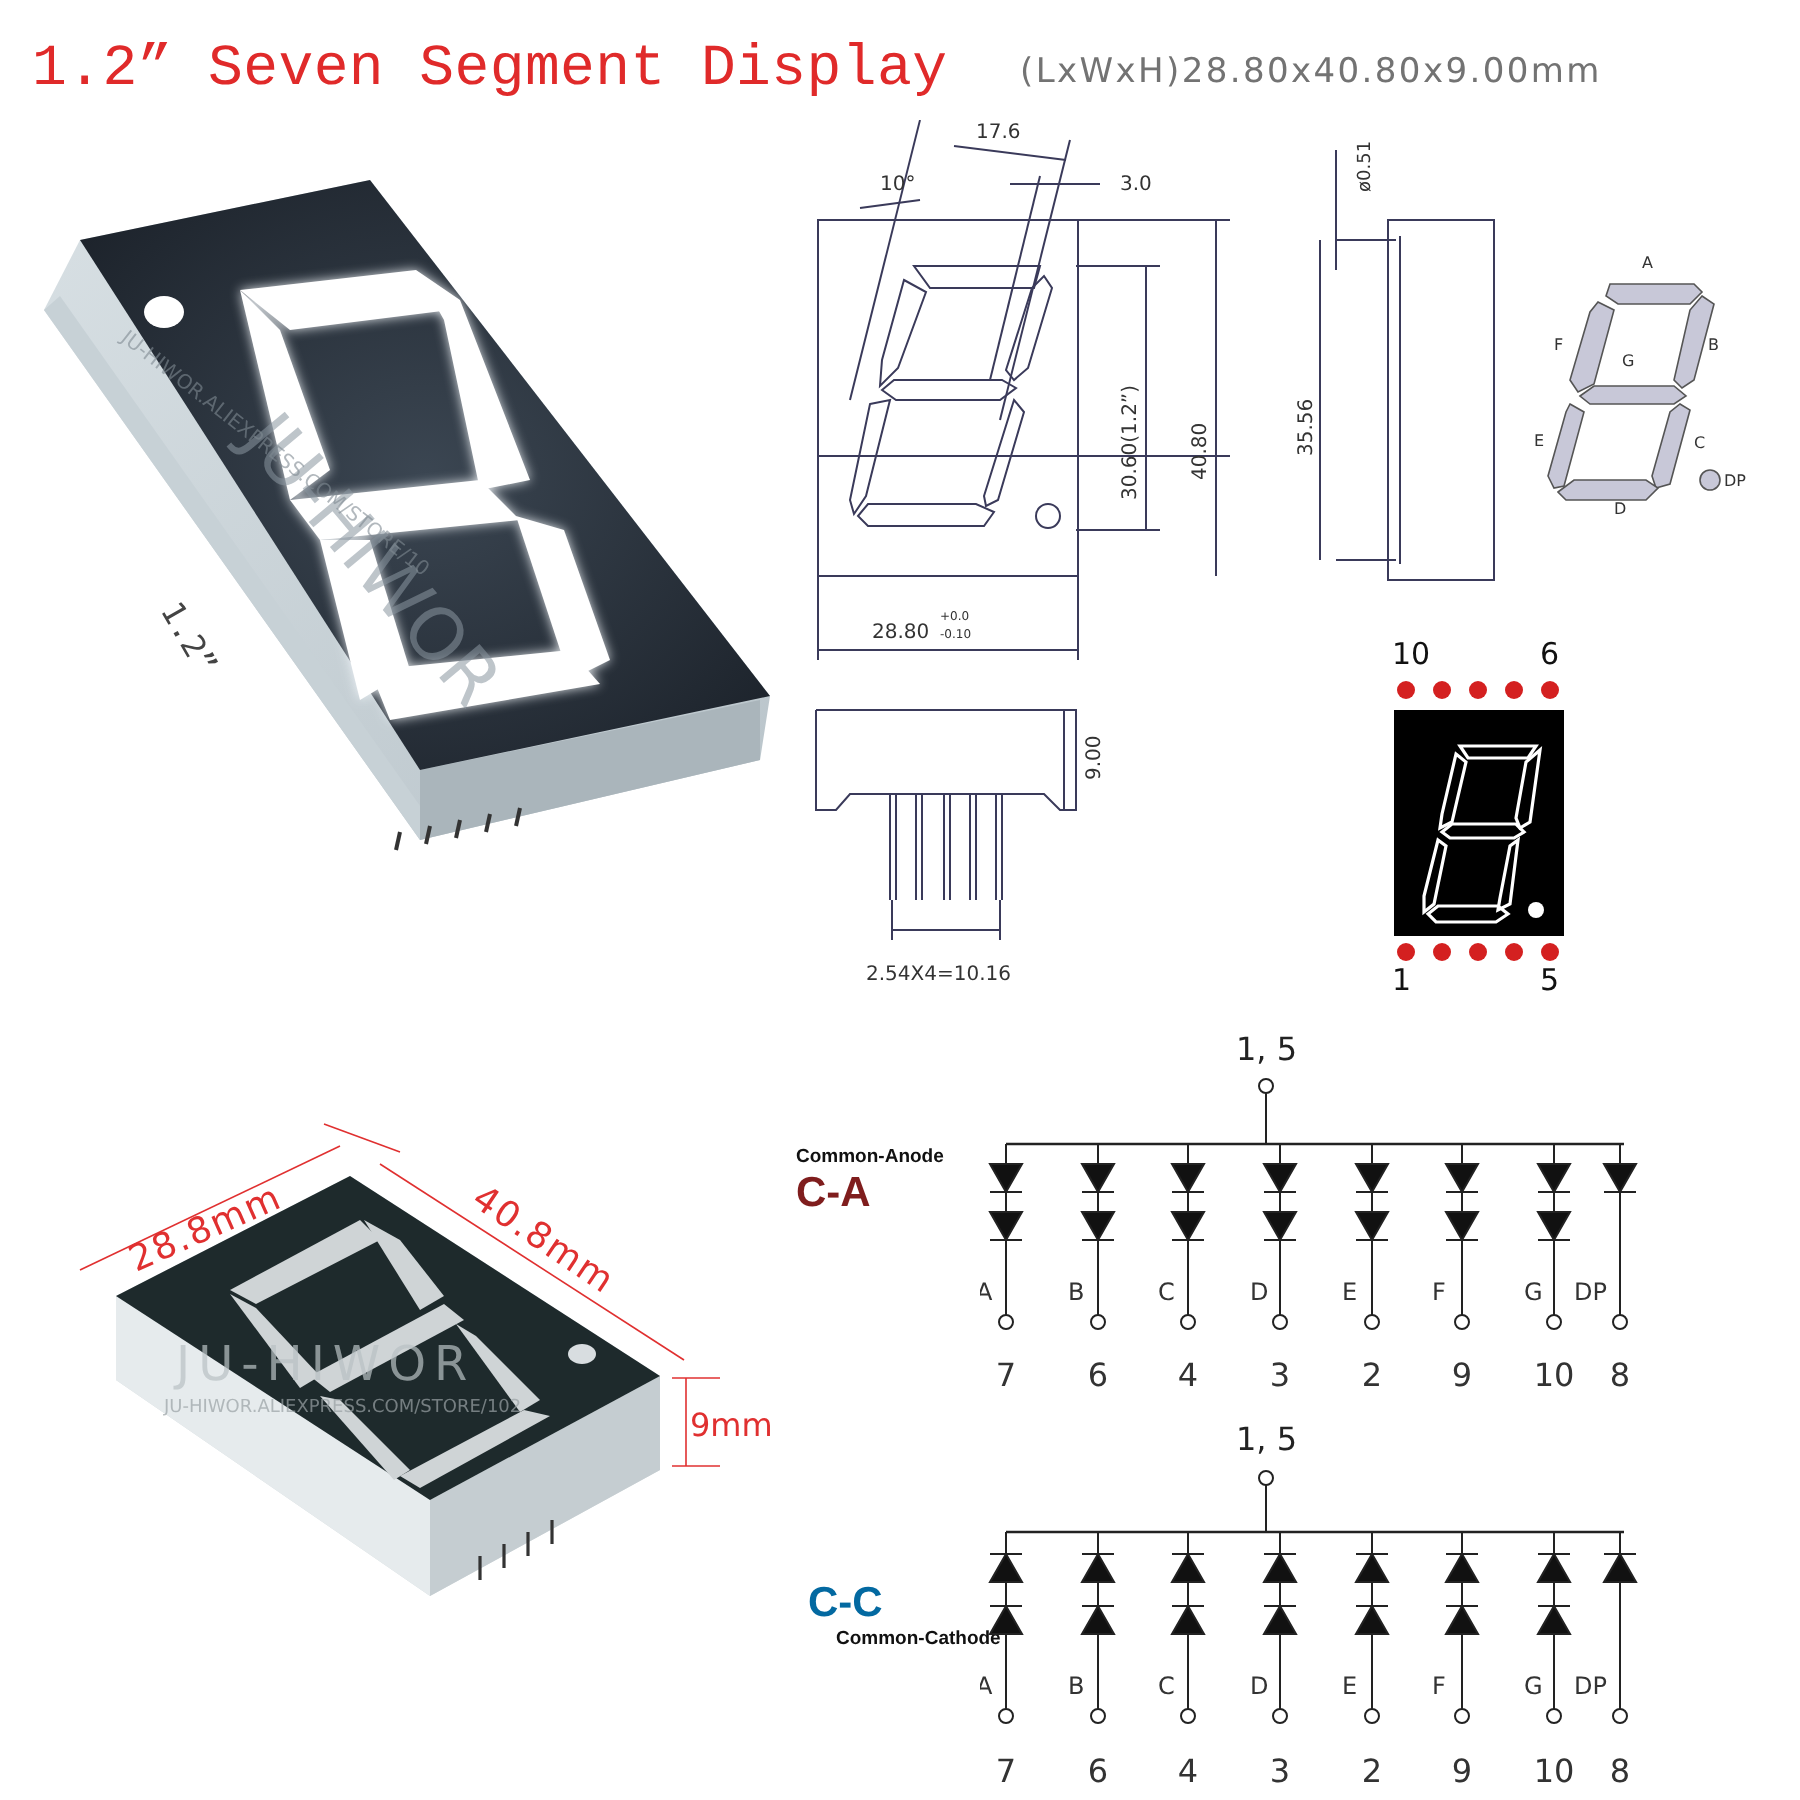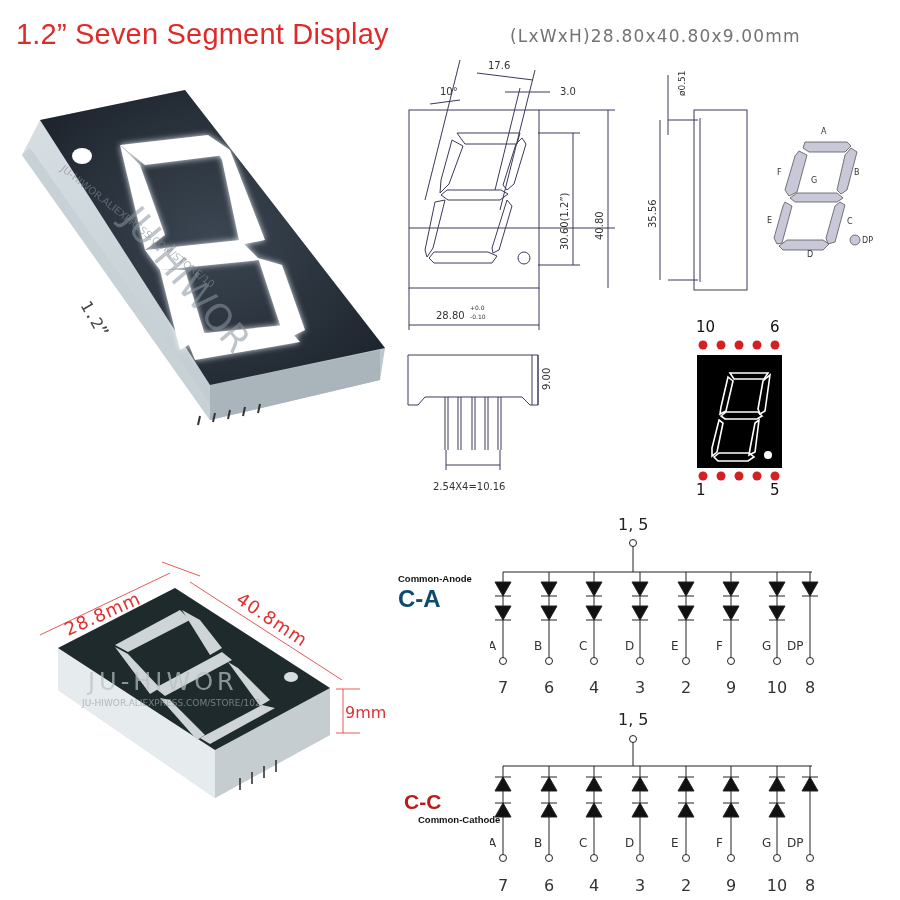--- a/index.html
+++ b/index.html
@@ -1,24 +1,24 @@
 <!DOCTYPE html>
 <html><head>
 <meta charset="utf-8">
 <style>
   html, body { margin:0; padding:0; background:#ffffff; }
   body { width:900px; height:900px; position:relative; overflow:hidden; font-family:"DejaVu Sans", sans-serif; }
   .abs { position:absolute; }
-  .title { left:16px; top:18px; color:#e02a2a; font-family:Liberation Sans, sans-serif; font-size:29px; letter-spacing:0.2px; }
+  .title { left:16px; top:18px; color:#e02a2a; font-family:Liberation Mono, monospace; font-size:29px; letter-spacing:0.2px; }
   .dims { left:510px; top:26px; color:#737373; font-family:"DejaVu Sans", sans-serif; font-size:17px; letter-spacing:1.2px; }
   svg text { font-family:"DejaVu Sans", sans-serif; }
   .mono { font-family:"DejaVu Sans Mono", monospace; }
-  .ca-label { left:398px; top:585px; font-family:"Liberation Sans", sans-serif; font-weight:bold; font-size:24px; color:#0c4a6e; }
+  .ca-label { left:398px; top:585px; font-family:"Liberation Sans", sans-serif; font-weight:bold; font-size:21px; color:#7f1d1d; }
   .ca-sub { left:398px; top:573px; font-family:"Liberation Sans", sans-serif; font-weight:bold; font-size:9.5px; color:#111;text-align:center; }
-  .cc-label { left:404px; top:790px; font-family:"Liberation Sans", sans-serif; font-weight:bold; font-size:21px; color:#b91c1c; }
+  .cc-label { left:404px; top:790px; font-family:"Liberation Sans", sans-serif; font-weight:bold; font-size:21px; color:#0369a1; }
   .cc-sub { left:418px; top:814px; font-family:"Liberation Sans", sans-serif; font-weight:bold; font-size:9.5px; color:#111; width:90px; overflow:hidden; white-space:nowrap; }
 </style>
 </head>
 <body>
 
 <div class="abs title">1.2” Seven Segment Display</div>
 <div class="abs dims">(LxWxH)28.80x40.80x9.00mm</div>
 
 <svg class="abs" style="left:0;top:80px" width="400" height="350">
   <defs>

